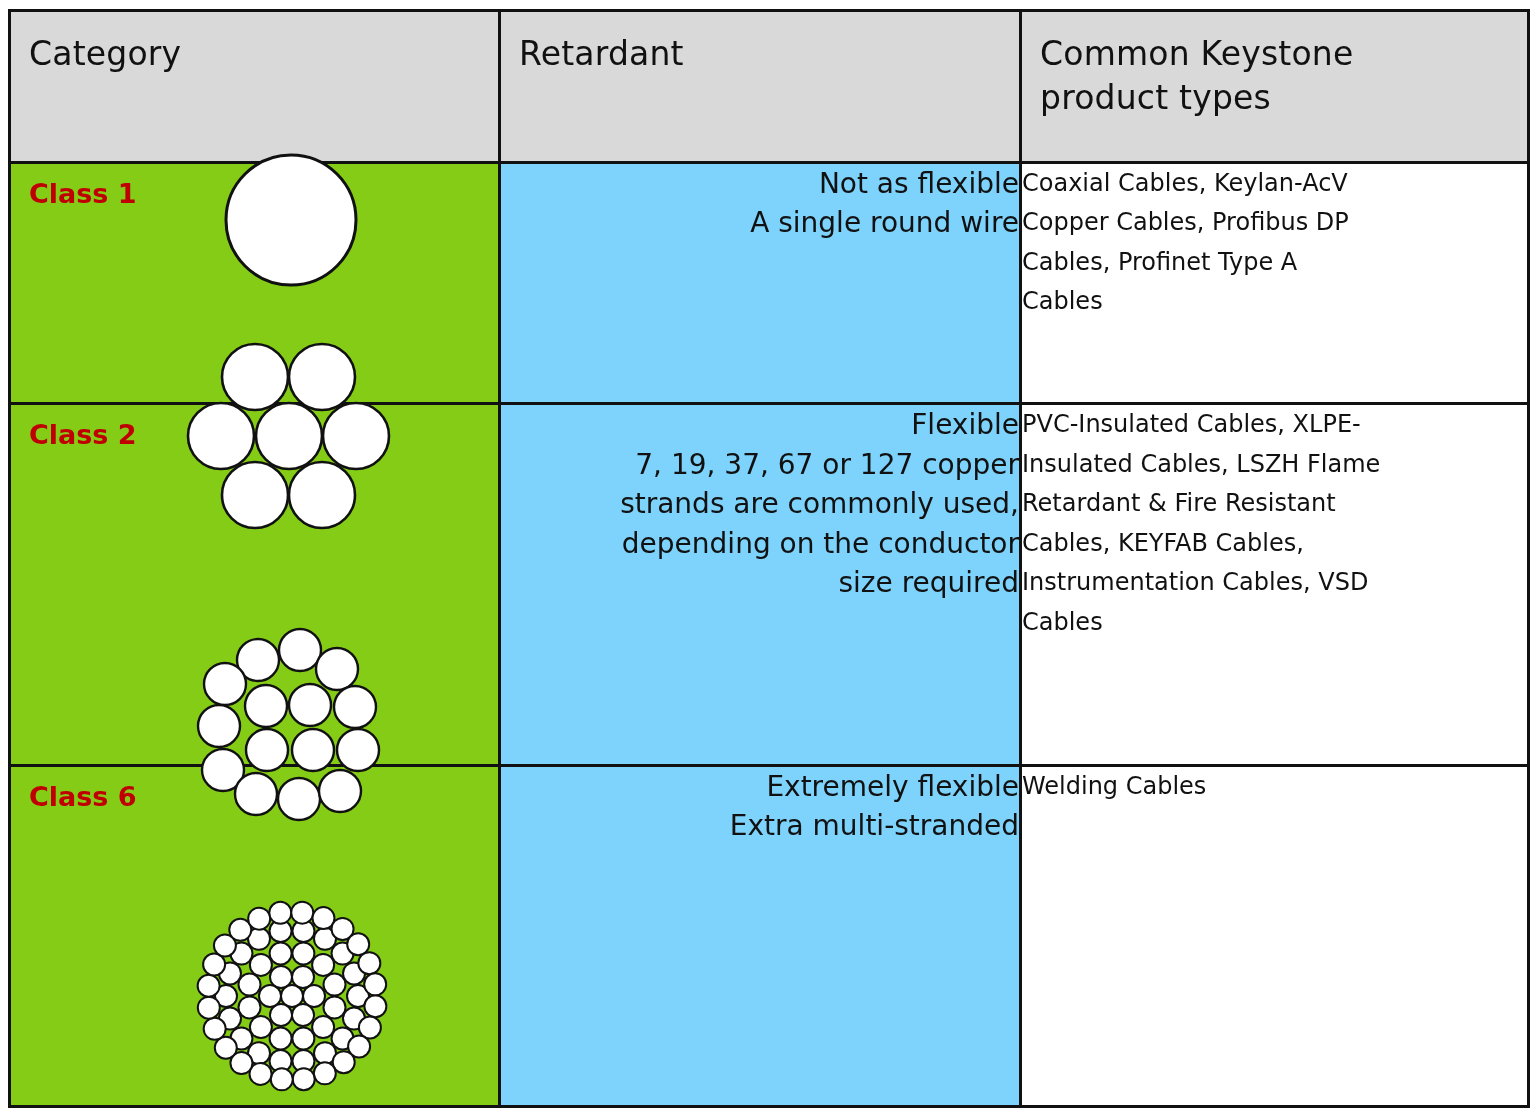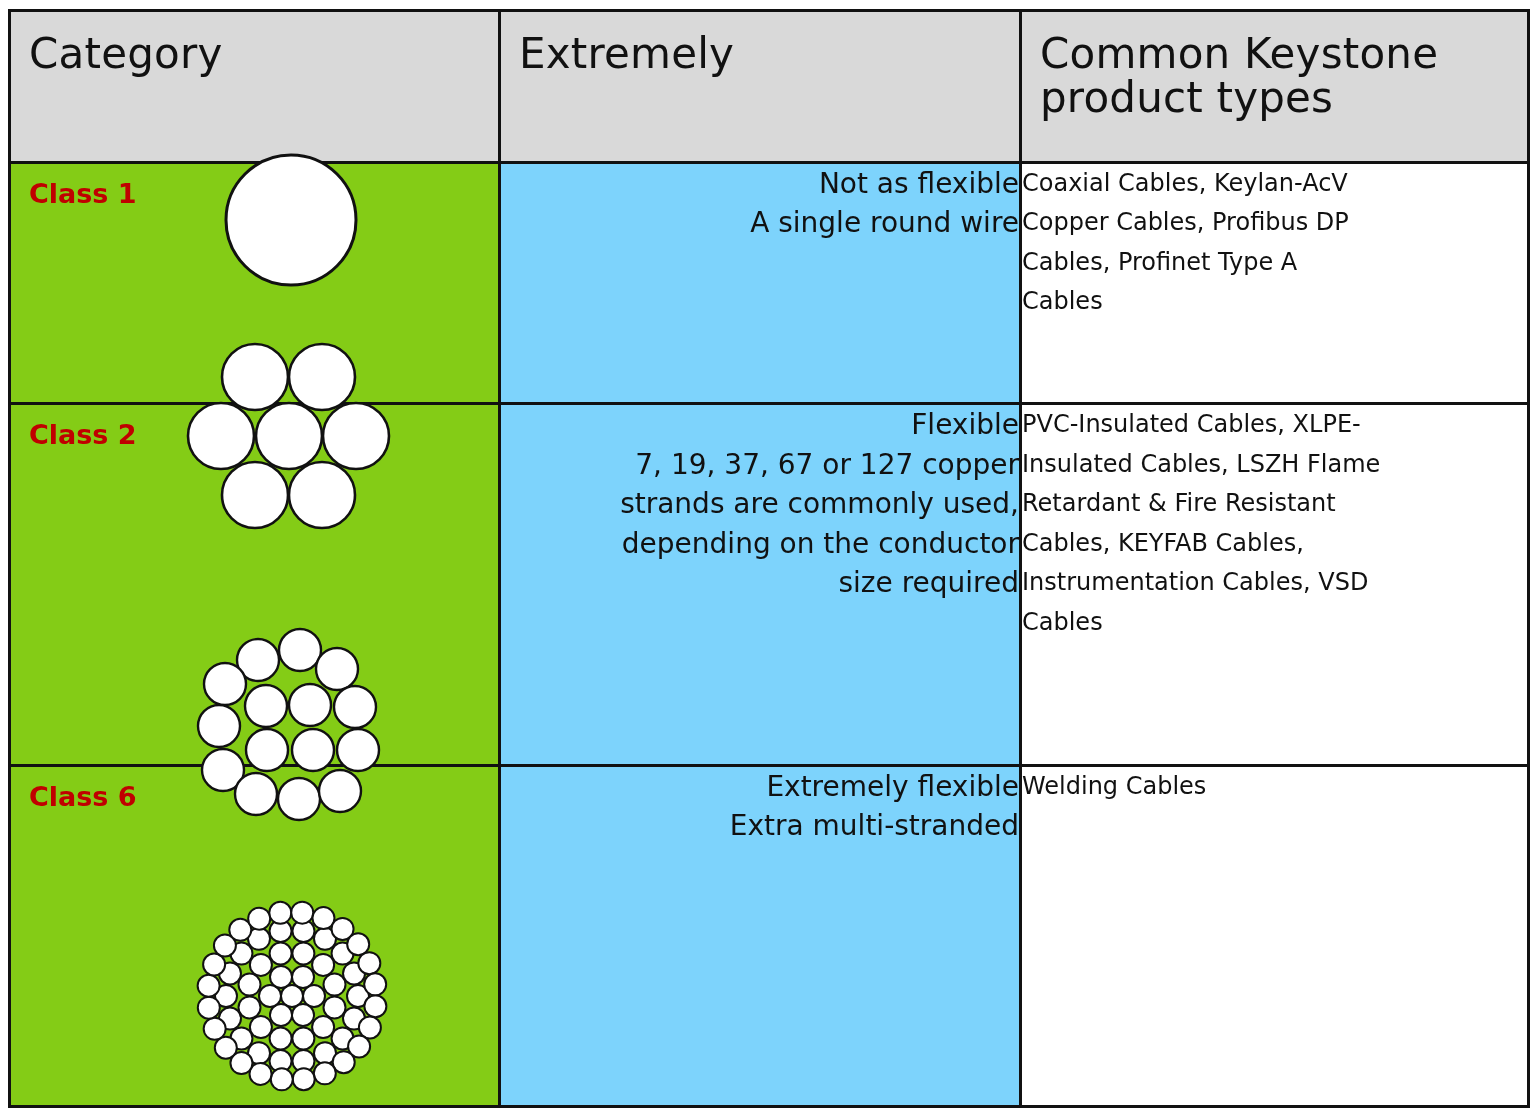--- a/index.html
+++ b/index.html
@@ -2,21 +2,21 @@
 <html><head>
 <meta charset="utf-8">
 <style>
   html, body { margin: 0; padding: 0; background: #ffffff; }
   body { width: 1536px; height: 1116px; position: relative; overflow: hidden;
          font-family: "DejaVu Sans", sans-serif; color: #111; }
   table.grid { position: absolute; left: 8px; top: 9px; width: 1519px; height: 1099px;
                border-collapse: collapse; table-layout: fixed; }
   table.grid td, table.grid th { border: 3px solid #111; vertical-align: top; padding: 0; position: relative; }
   table.grid th { background: #d9d9d9; font-weight: normal; text-align: left;
-                  font-size: 42px; line-height: 44px; padding: 20px 0 0 18px; letter-spacing: 0.2px; }
+                  font-size: 33px; line-height: 44px; padding: 20px 0 0 18px; letter-spacing: 0.2px; }
   col.c1 { width: 490px; } col.c2 { width: 521px; } col.c3 { width: 508px; }
   tr.hdr { height: 109px; }
   tr.r1 { height: 177px; } tr.r2 { height: 265px; } tr.r3 { height: 286px; } tr.r4 { height: 250px; }
   td.cat { background: #84cc16; }
   td.prop { background: #7dd3fc; font-size: 28px; line-height: 39.6px; padding: 12px 0 0 18px; text-align: right; }
   td.prod { background: #ffffff; font-size: 24px; line-height: 39.6px; padding: 12px 8px 0 17px; }
   .cls { position: absolute; left: 18px; top: 12px; color: #c00000; font-weight: bold;
          font-size: 27px; line-height: 36px; }
   .line { display: block; white-space: nowrap; }
   svg.strands { position: absolute; overflow: visible; }
@@ -26,21 +26,21 @@
 
 <table class="grid">
   <colgroup>
       <col class="c1">
       <col class="c2">
       <col class="c3">
     </colgroup>
   <tbody>
       <tr class="hdr">
     <th><span>Category</span></th>
-    <th><span>Extremely</span></th>
+    <th><span>Retardant</span></th>
     <th>
       <span class="line">Common Keystone</span>
       <span class="line">product types</span>
     </th>
   </tr>
   <tr class="r1">
     <td class="cat">
           <span class="cls">Class 1</span>
         </td>
     <td class="prop">

